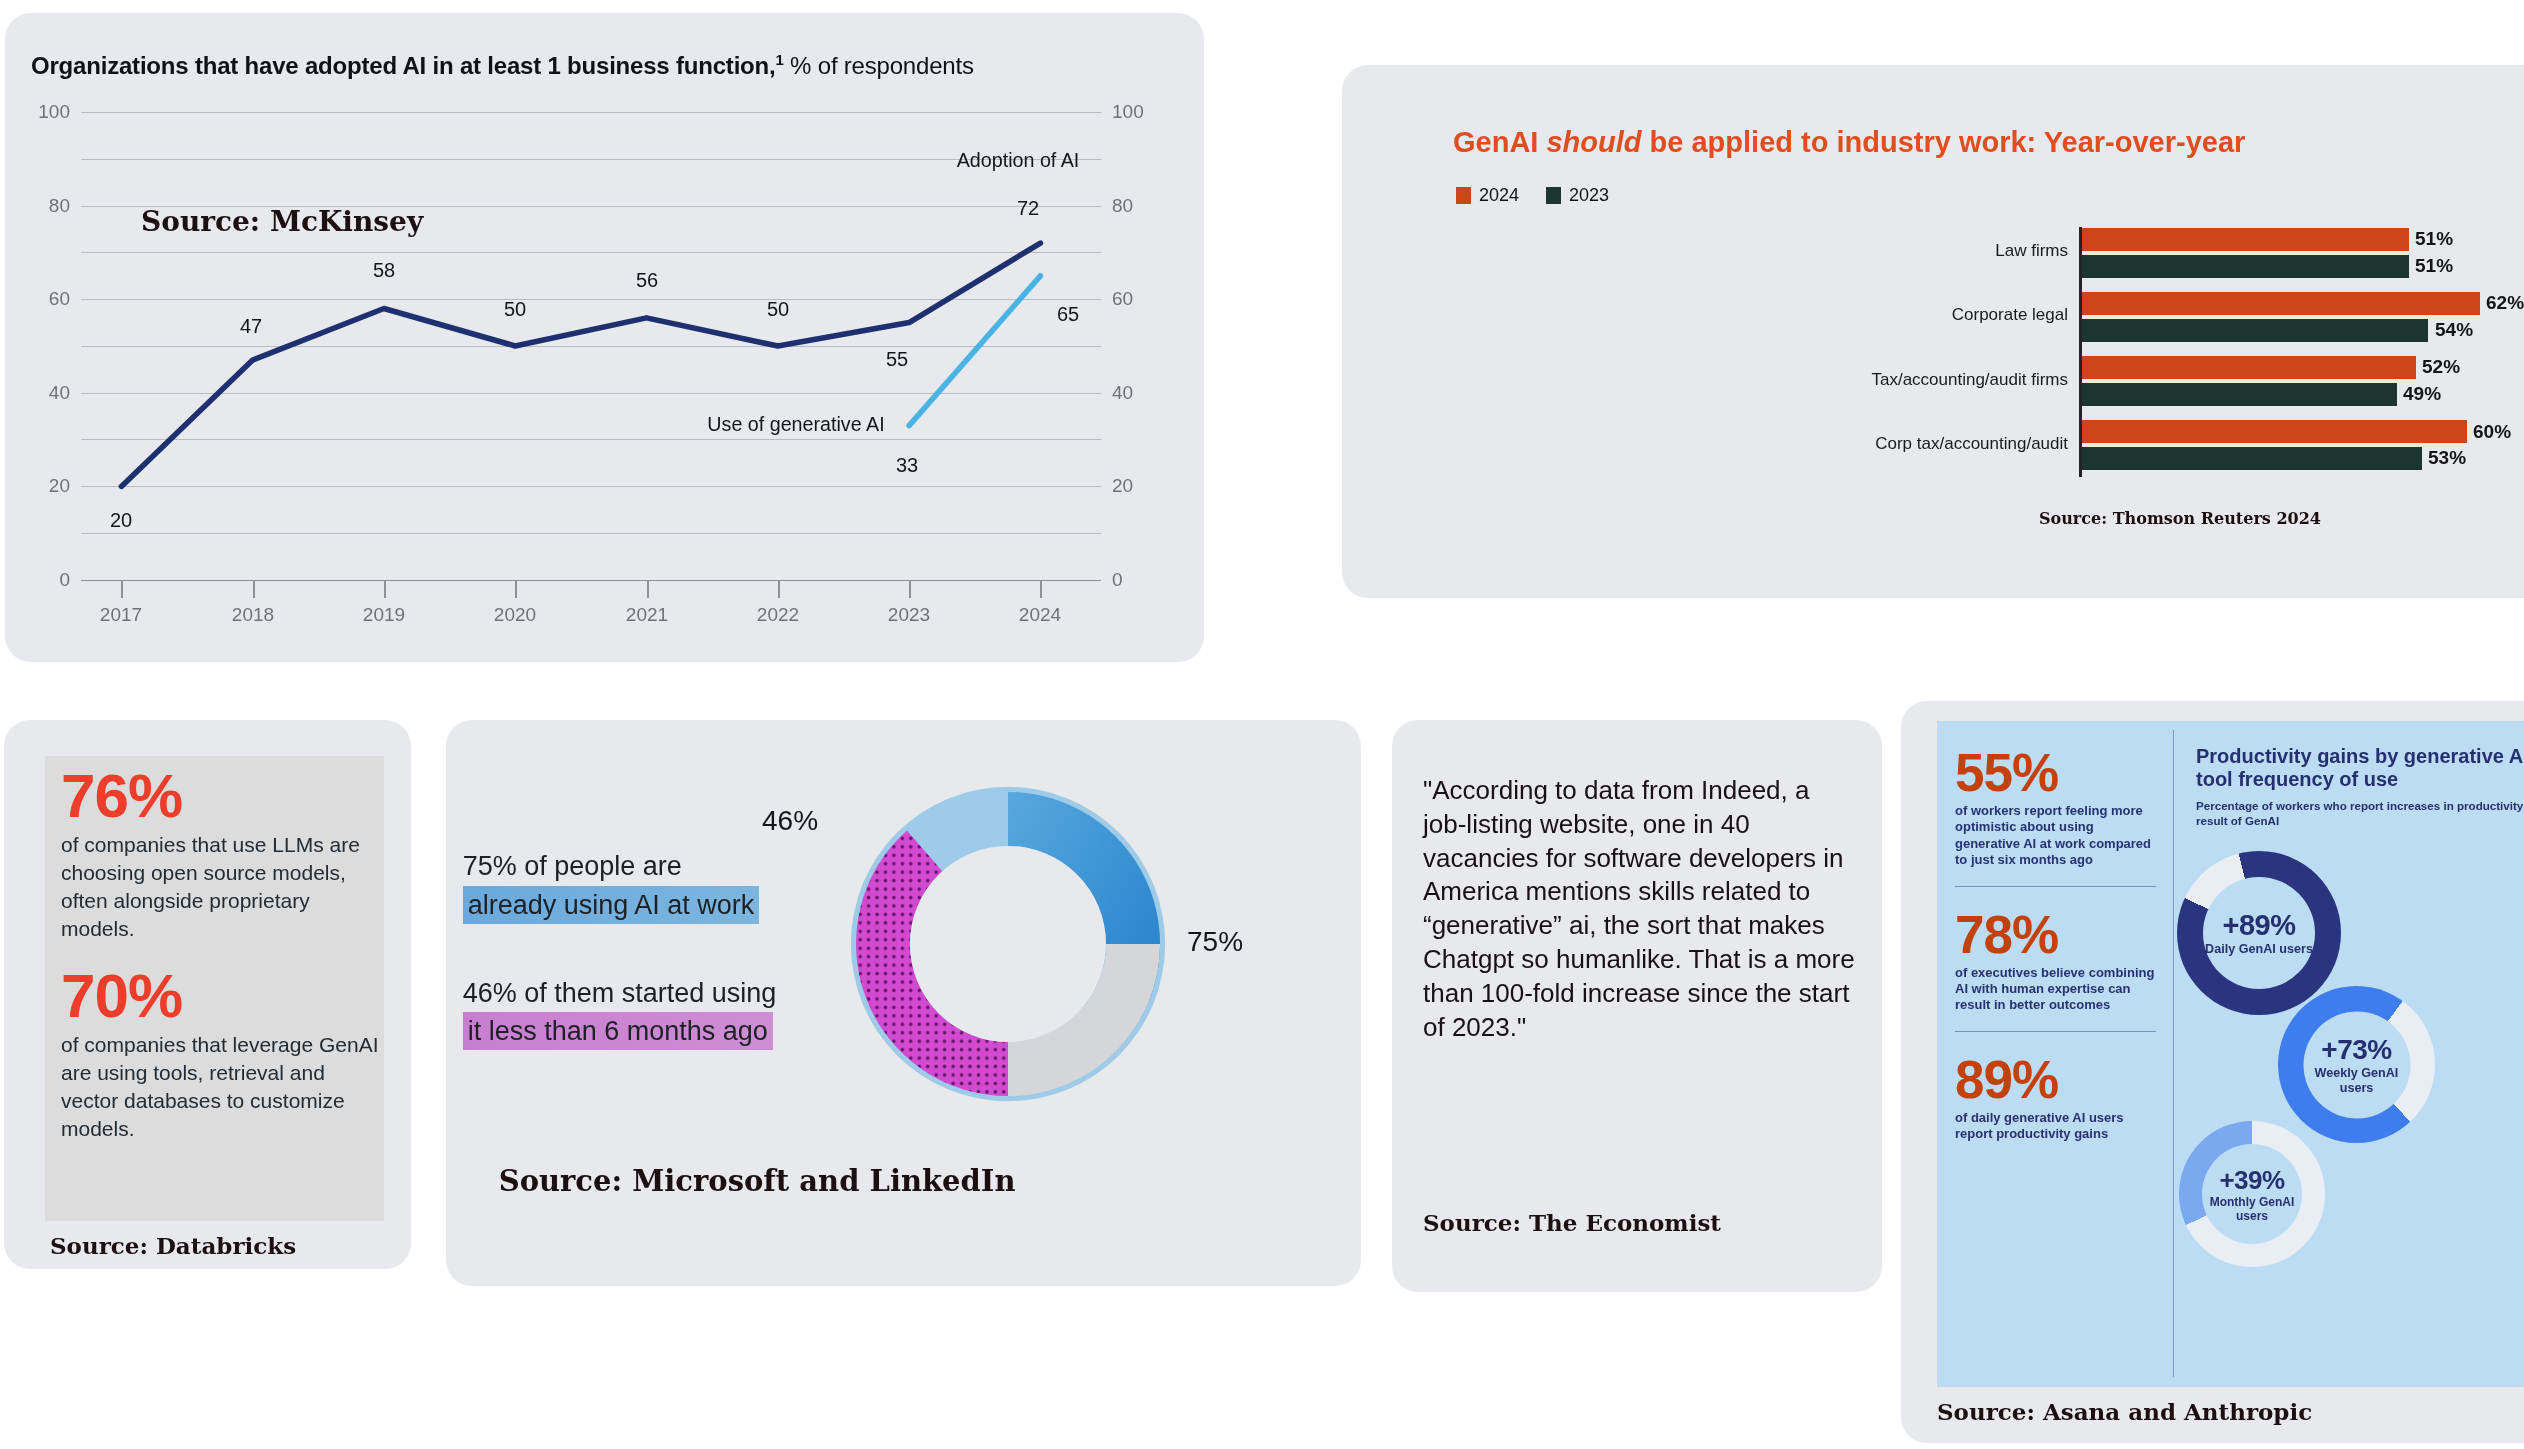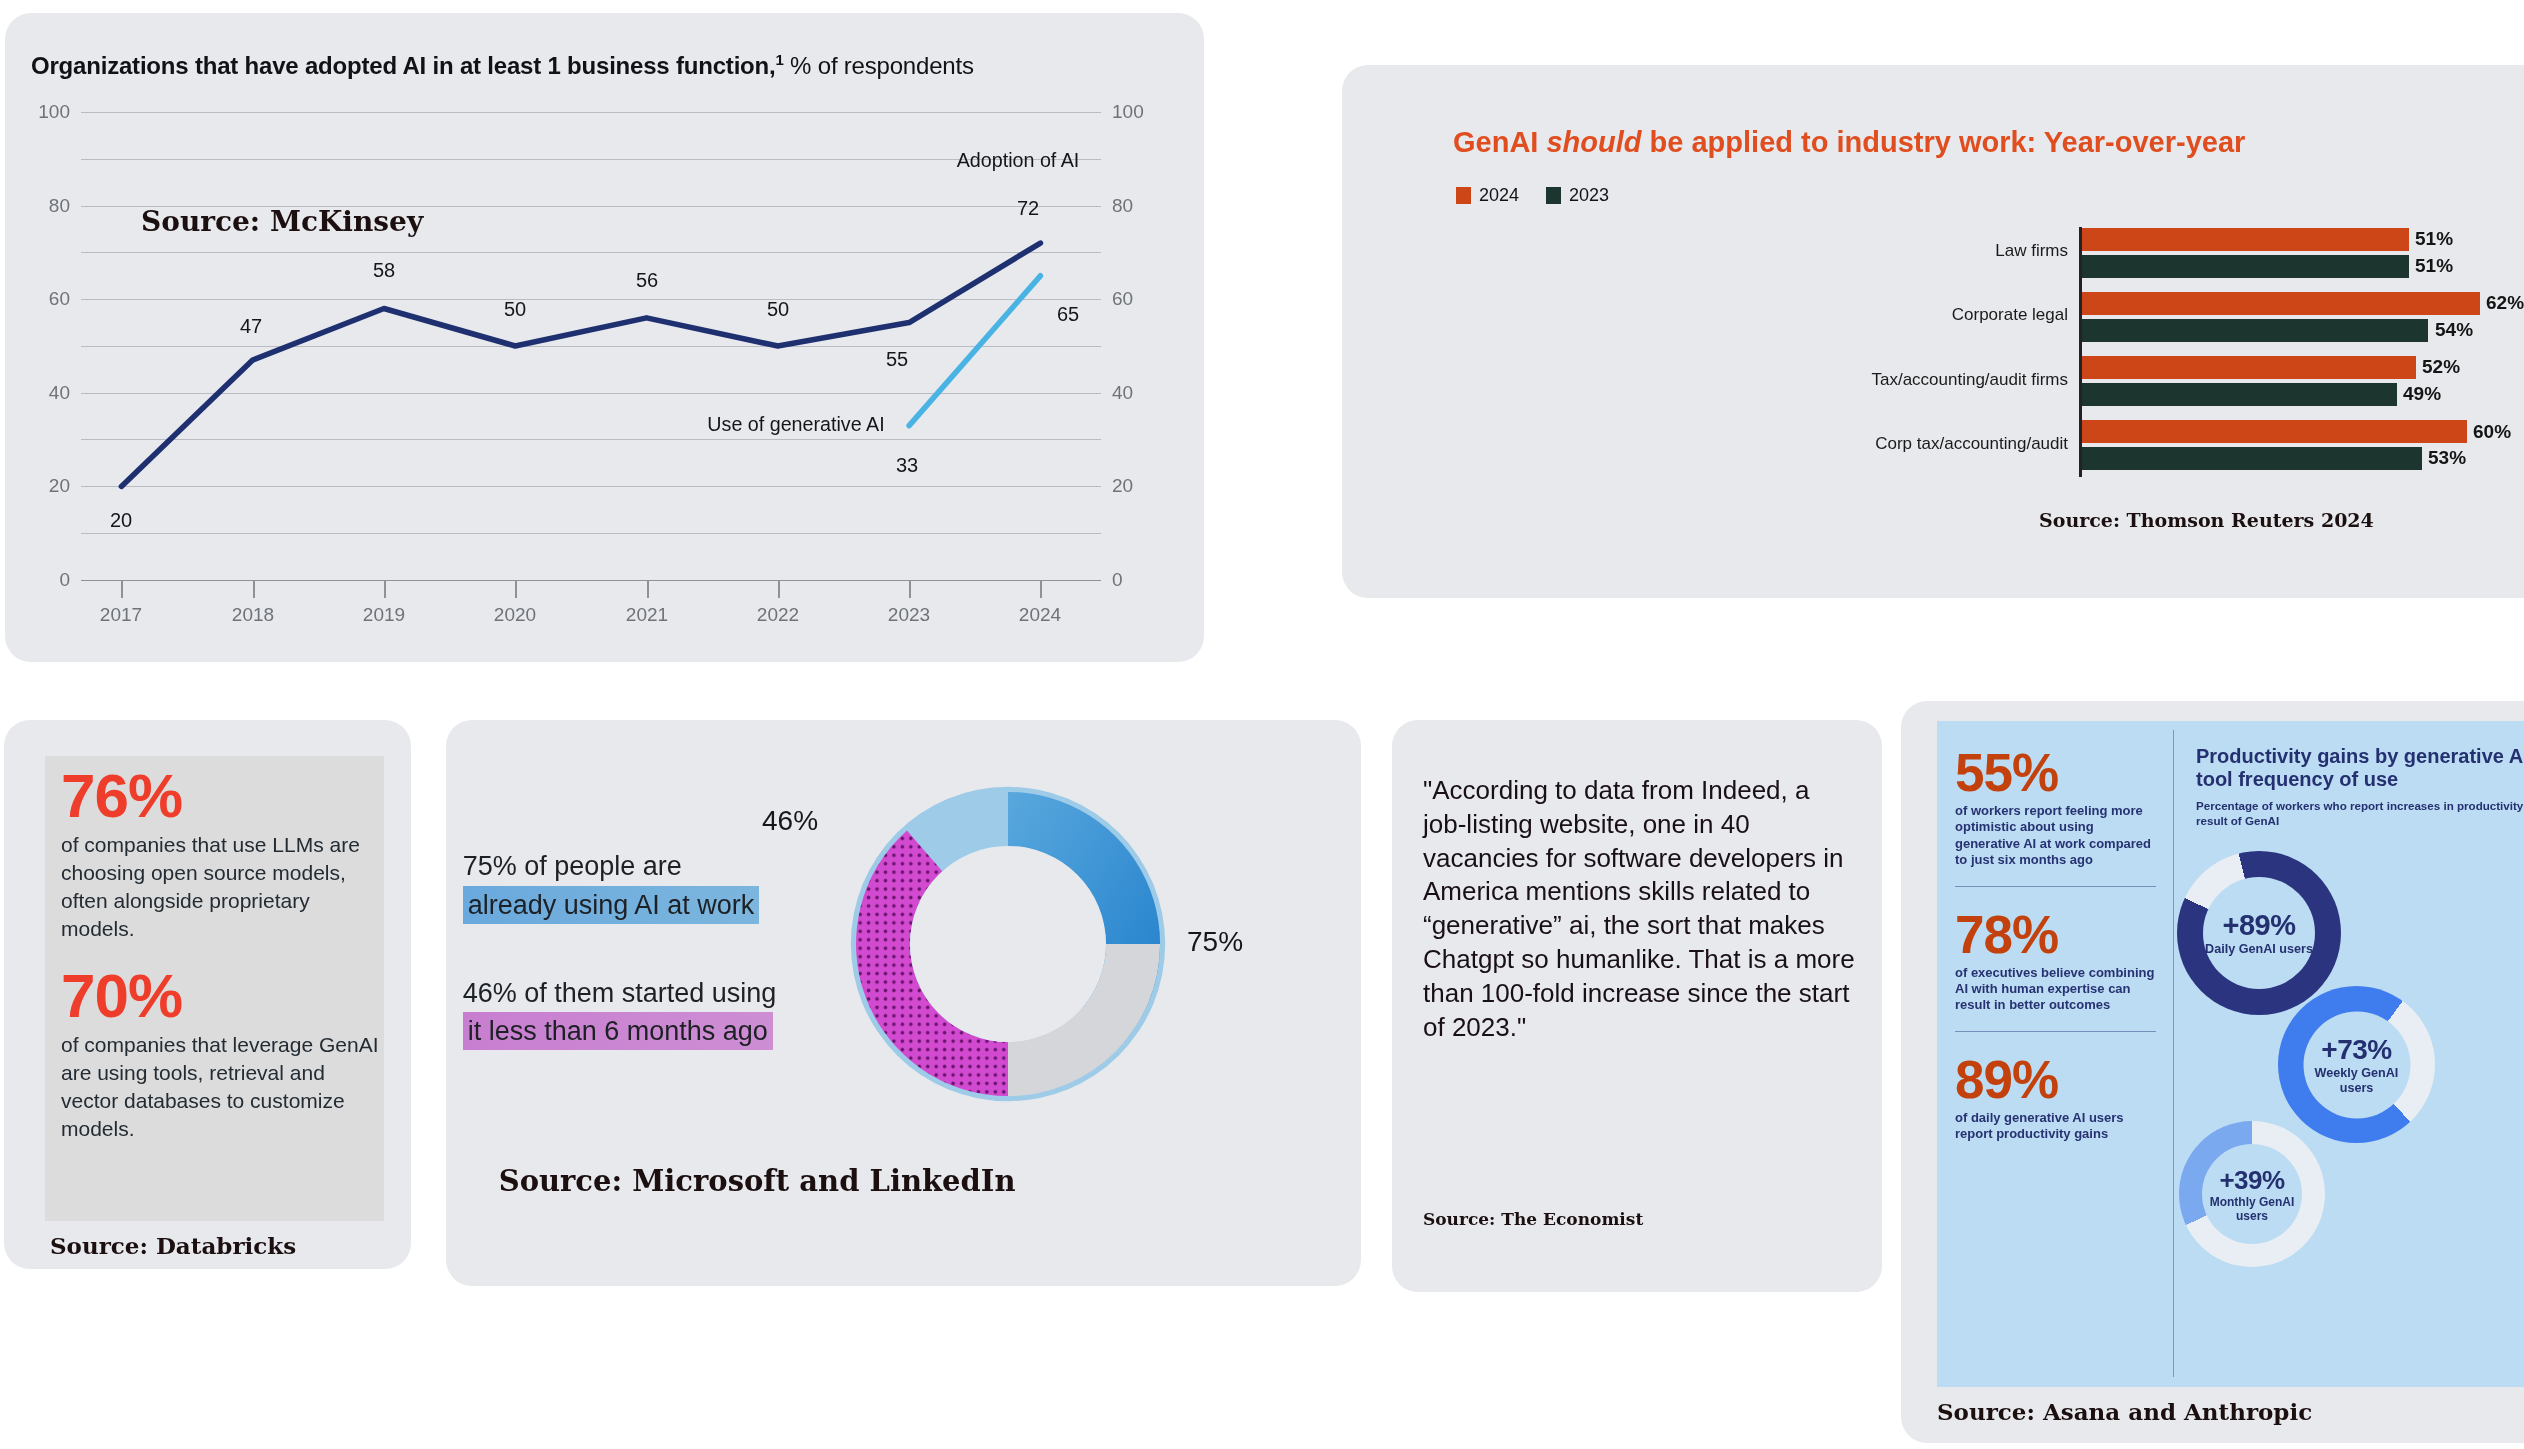--- a/index.html
+++ b/index.html
@@ -83,21 +83,21 @@
   .bar.y2024 { background: #cd4618; }
   .bar.y2023 { background: #1c352e; }
   .barval {
     position: absolute; font-size: 19px; font-weight: 700; color: #151515;
     transform: translateY(-50%); white-space: nowrap;
   }
   .grplabel {
     position: absolute; right: calc(100% + 11px); font-size: 17px; color: #1b1b1b;
     transform: translateY(-50%); white-space: nowrap;
   }
-  .tr-source { position: absolute; left: 697px; top: 444px; font-size: 19px; }
+  .tr-source { position: absolute; left: 697px; top: 444px; font-size: 16px; }
 
   
   #card-db { left: 4px; top: 720px; width: 407px; height: 549px; }
   .db-inner {
     position: absolute; left: 41px; top: 36px; width: 339px; height: 465px;
     background: #dcdcdc;
     padding-left: 17px;
   }
   .bignum { color: #ee3d2a; font-weight: 700; letter-spacing: -1px; }
   .db-n1 { position: absolute; left: 16px; top: 4px; font-size: 62px; }
@@ -119,21 +119,21 @@
   .ms-source { position: absolute; left: 16.7px; top: 444px; font-size: 29px; margin-left: 36px; }
   .donut-wrap { position: absolute; left: 393px; top: 55px; width: 338px; height: 338px; }
   .donut-lbl { position: absolute; font-size: 28px; color: #15171b; white-space: nowrap; }
 
   
   #card-ec { left: 1392px; top: 720px; width: 490px; height: 572px; }
   .ec-quote {
     position: absolute; left: 31px; top: 54px; width: 432px;
     font-size: 26px; line-height: 1.30; color: #191016; font-weight: 500;
   }
-  .ec-source { position: absolute; left: 31px; top: 489px; font-size: 17px; }
+  .ec-source { position: absolute; left: 31px; top: 489px; font-size: 23px; }
 
   
   #card-as { left: 1901px; top: 701px; width: 719px; height: 742px; }
   .as-inner { position: absolute; left: 36px; top: 20px; width: 646px; height: 666px;
               background: #bcdcf3; display: flex; }
   .as-left { position: relative; width: 237px; padding: 25px 18px 0 18px; }
   .as-divider-v { position: absolute; right: 0; top: 9px; width: 1.5px; height: 647px; background: #3b4f9b; opacity: .5; }
   .as-right { position: relative; flex: 1; padding: 24px 14px 0 22px; }
   .as-num { color: #c2410c; font-weight: 700; font-size: 53px; letter-spacing: -1px; line-height: 1.0; }
   .as-cap { color: #273272; font-weight: 700; font-size: 13px; line-height: 1.26; margin-top: 4px; }

